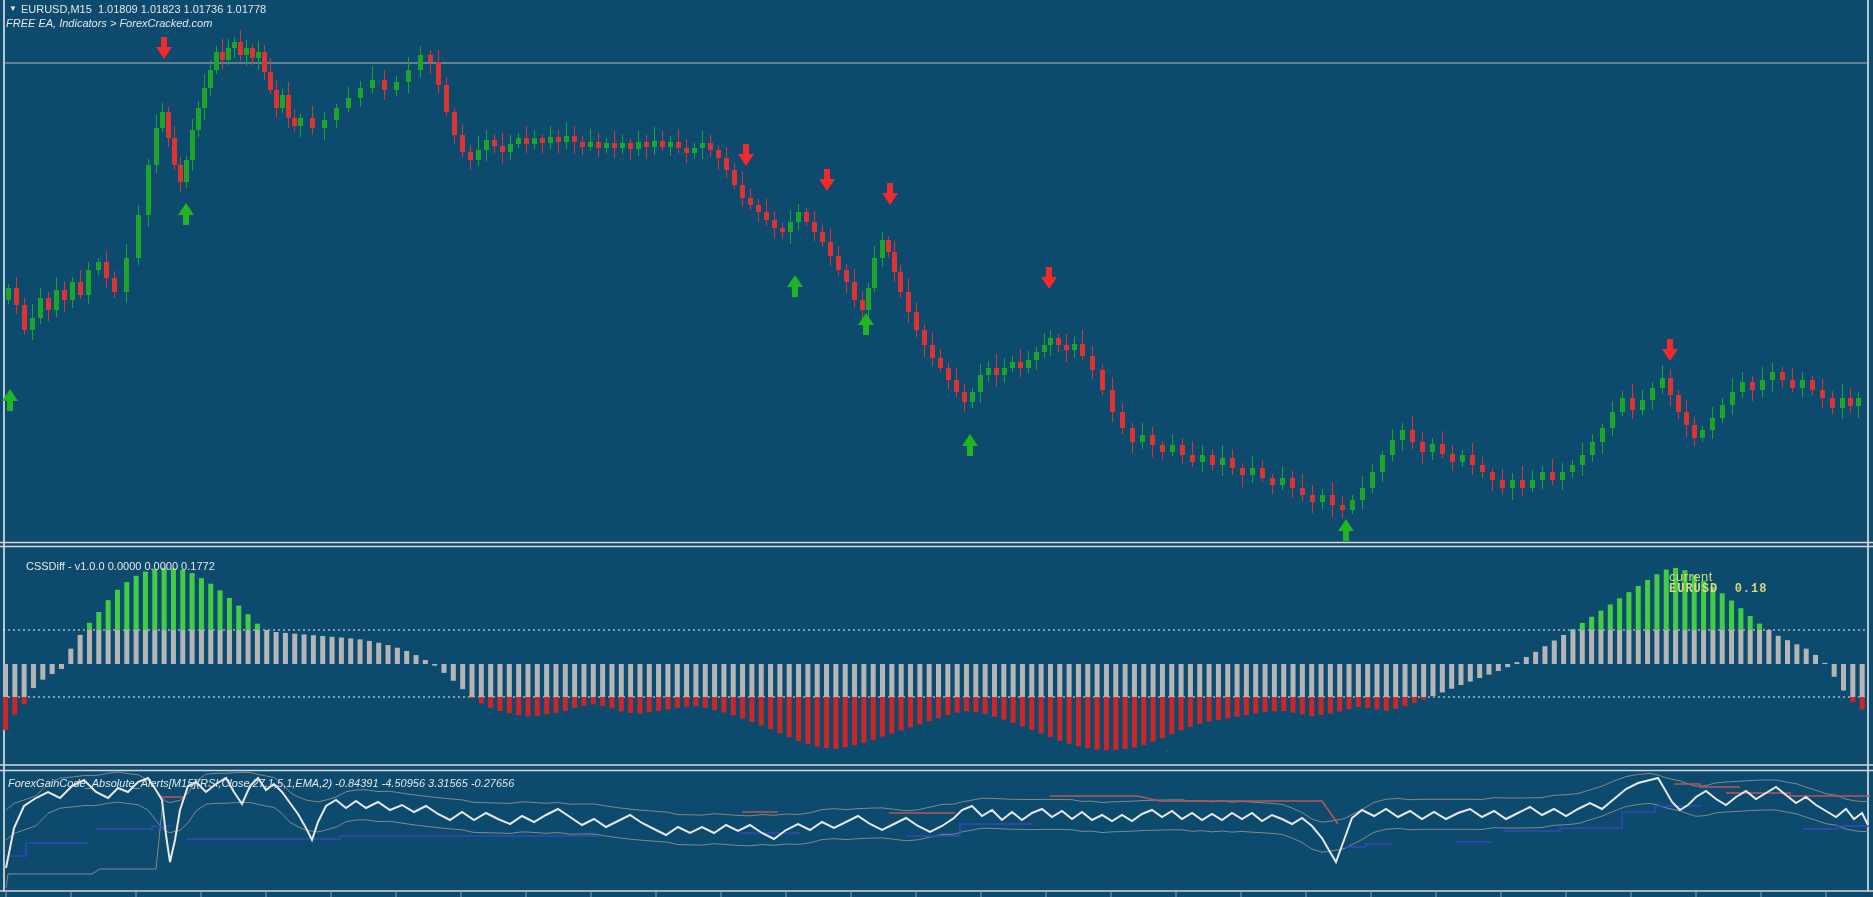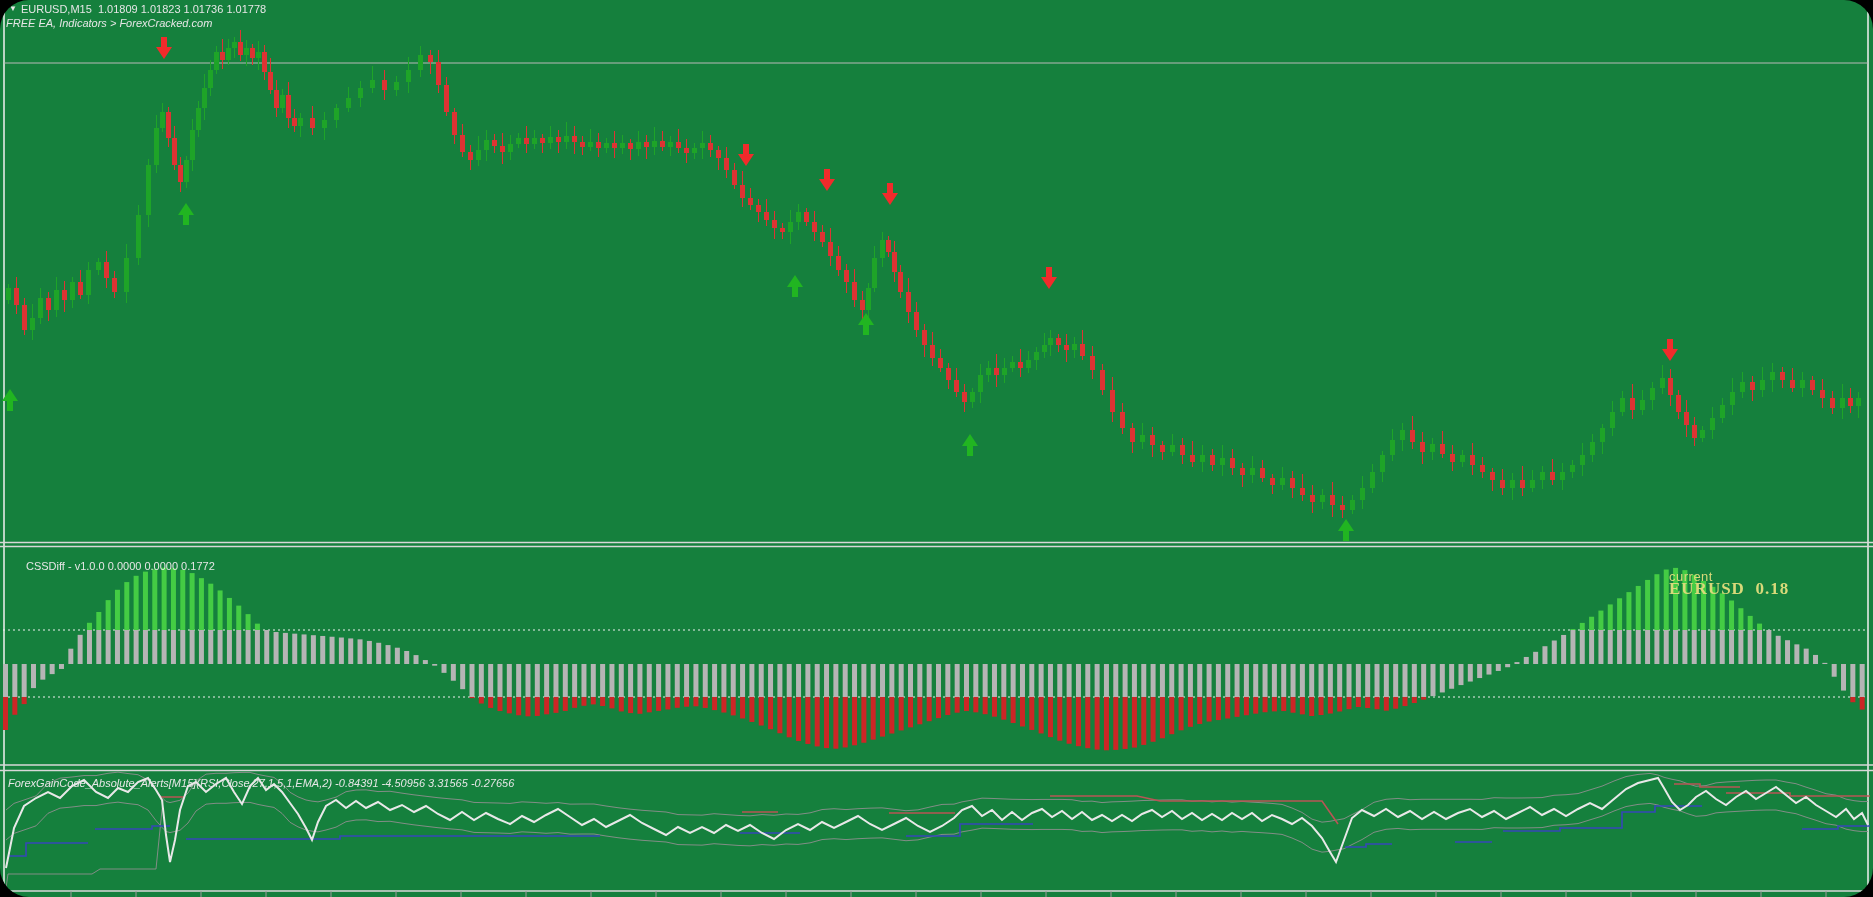--- a/index.html
+++ b/index.html
@@ -1,27 +1,27 @@
 <!DOCTYPE html>
 <html><head>
 <meta charset="utf-8">
 <style>
   html,body{margin:0;padding:0;background:#000;}
-  #window{position:relative;width:1873px;height:897px;background:#15803d;overflow:hidden;
-          font-family:"Liberation Sans",sans-serif;border-radius:29px;}
+  #window{position:relative;width:1873px;height:897px;background:#0c4a6e;overflow:hidden;
+          font-family:"Liberation Sans",sans-serif;}
   .lbl{position:absolute;color:#e6e6e6;font-size:11px;white-space:pre;line-height:12px;}
   #symbol-line{left:9px;top:3px;}
   #subtitle-line{left:6px;top:17px;font-style:italic;}
   #css-label{left:10px;top:560px;margin-left:16px;}
   #fgc-label{left:8px;top:777px;font-style:italic;}
   .dd{font-size:8px;vertical-align:2px;margin-right:4px;}
   #current-box{position:absolute;left:1669px;top:572px;color:#d9d97a;}
   #current-word{font-size:13px;line-height:9px;letter-spacing:0.5px;}
-  #current-line{font-size:17px;line-height:16px;letter-spacing:1px;font-weight:bold;
-                font-family:Liberation Serif, serif;}
+  #current-line{font-size:12px;line-height:16px;letter-spacing:1px;font-weight:bold;
+                font-family:Liberation Mono, monospace;}
   svg{position:absolute;left:0;top:0;}
 </style>
 </head>
 <body>
 
 <div id="window">
   <svg id="chart-svg" width="1873" height="897" viewBox="0 0 1873 897">
     <g id="g-frame">
         <line x1="4" y1="0" x2="4" y2="891" stroke="#f0f0f0" stroke-width="1.5"></line>
         <line x1="1868" y1="0" x2="1868" y2="891" stroke="#f0f0f0" stroke-width="1.5"></line>

